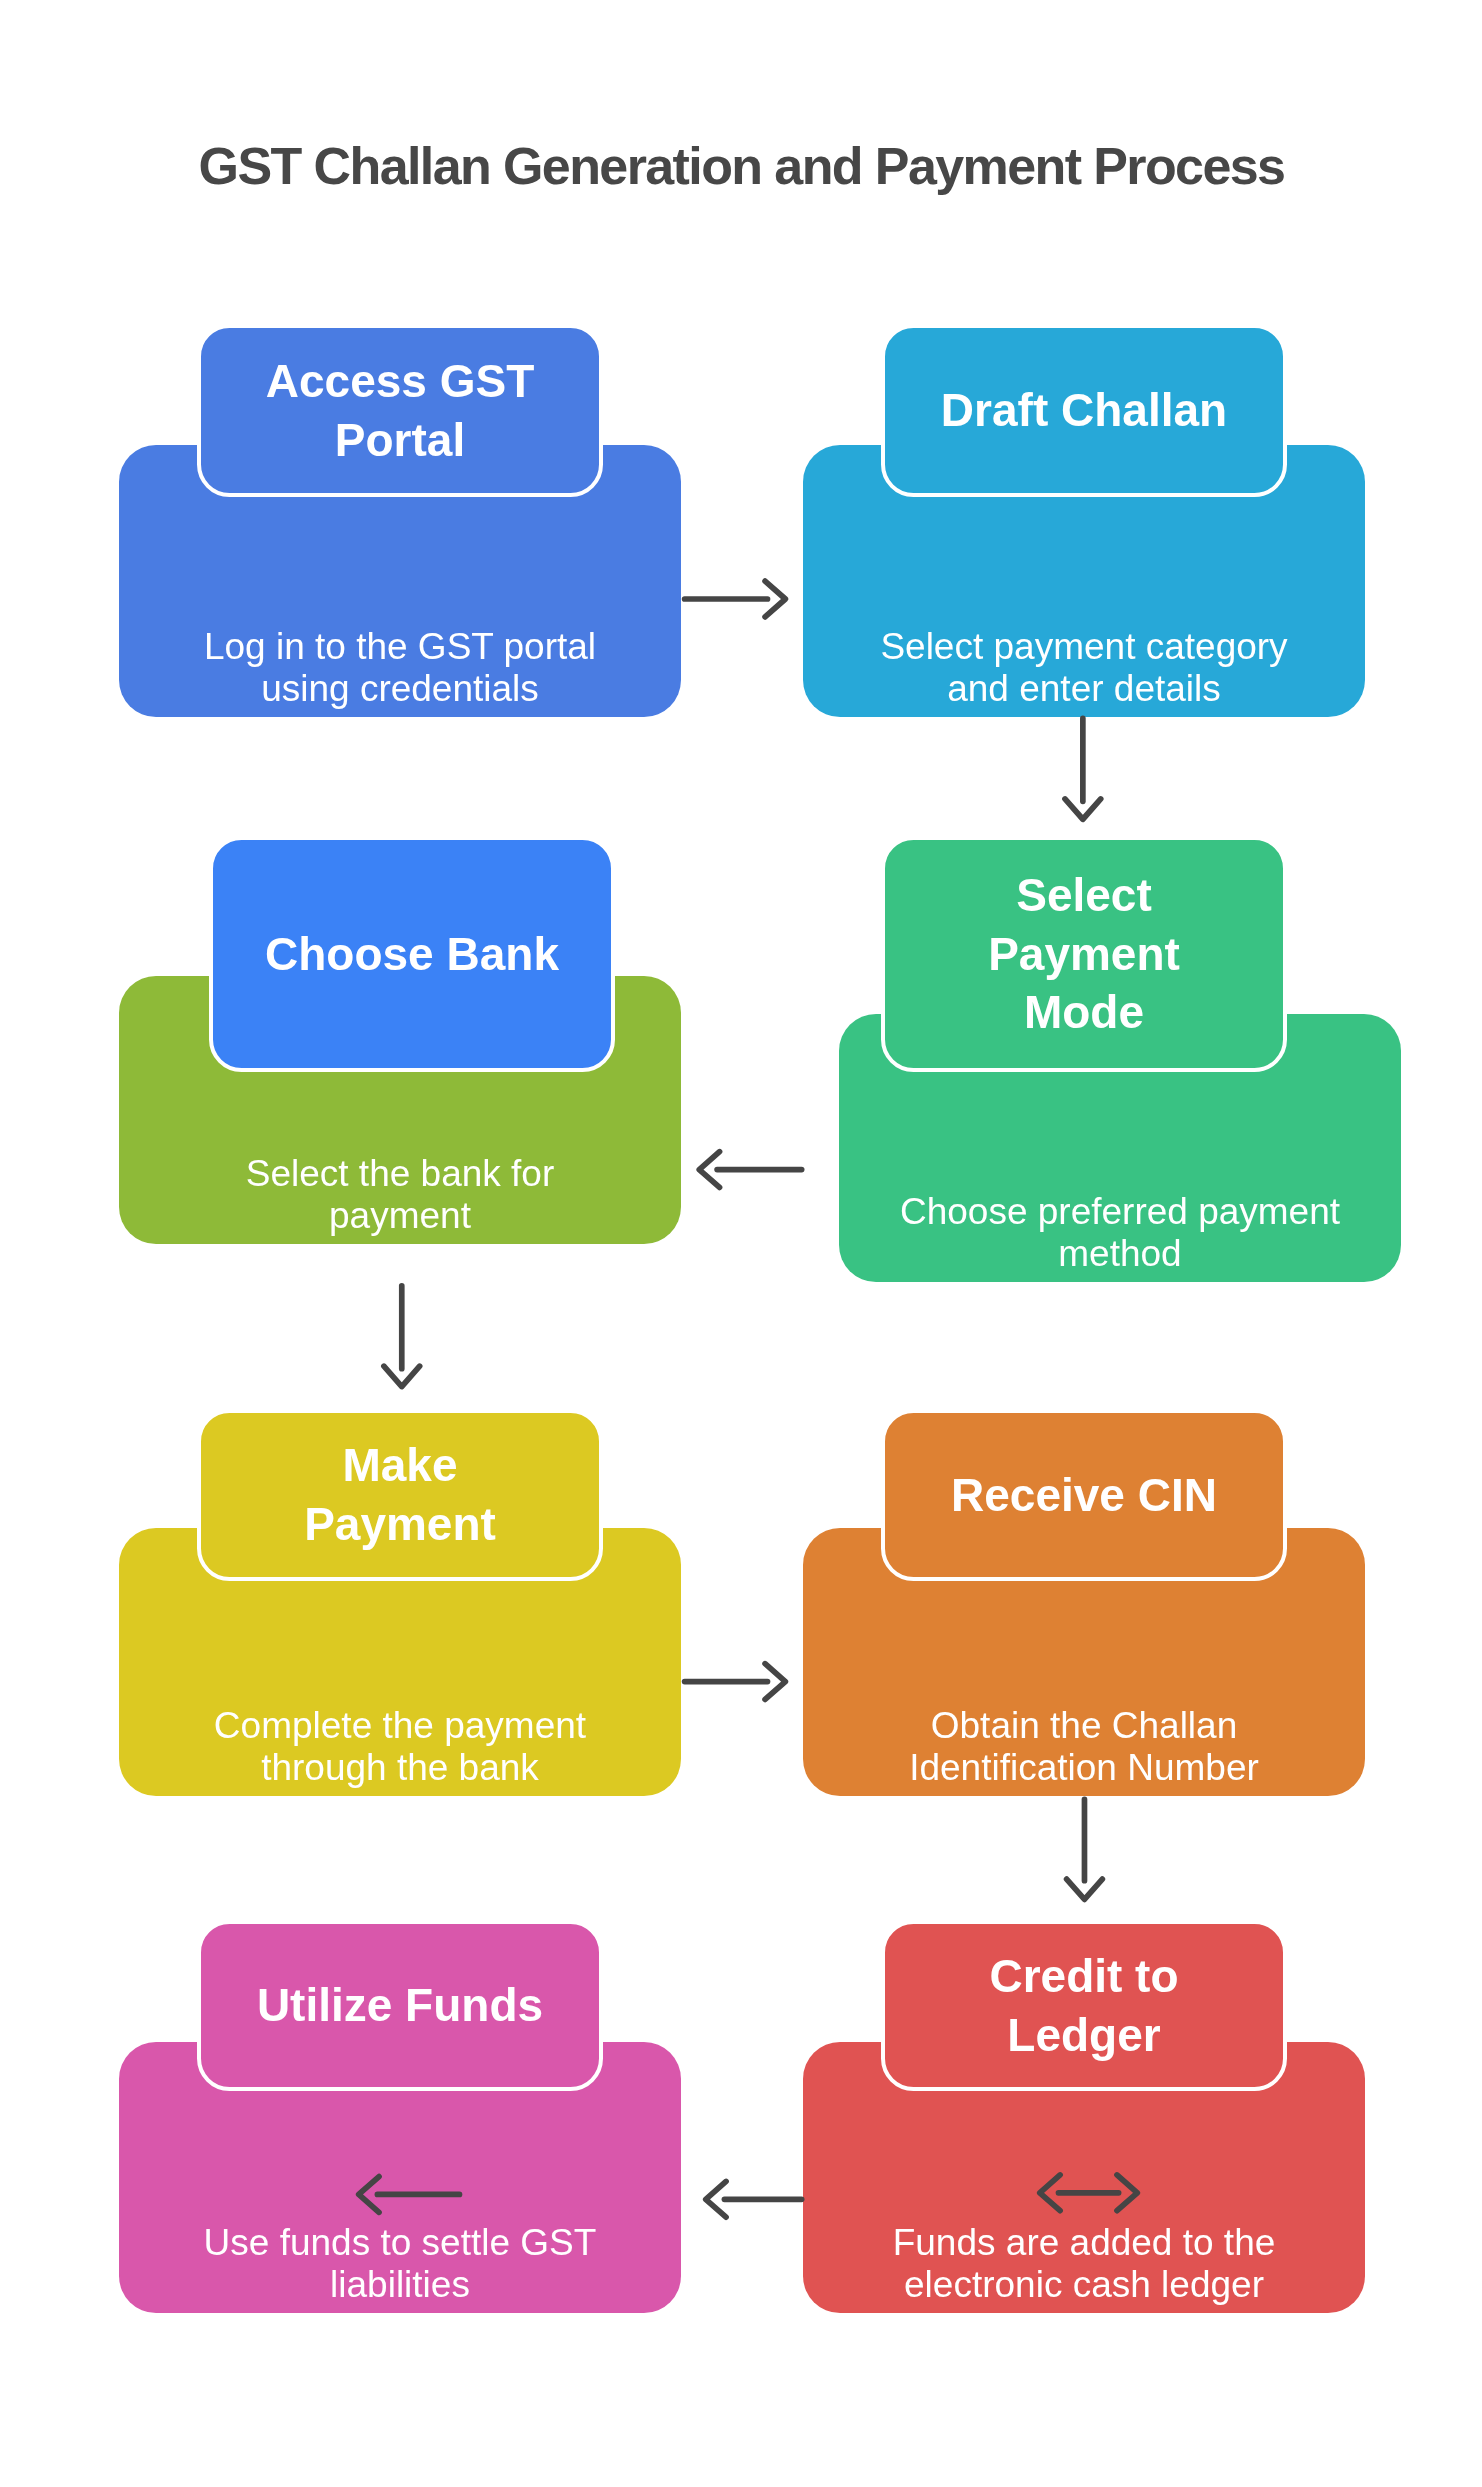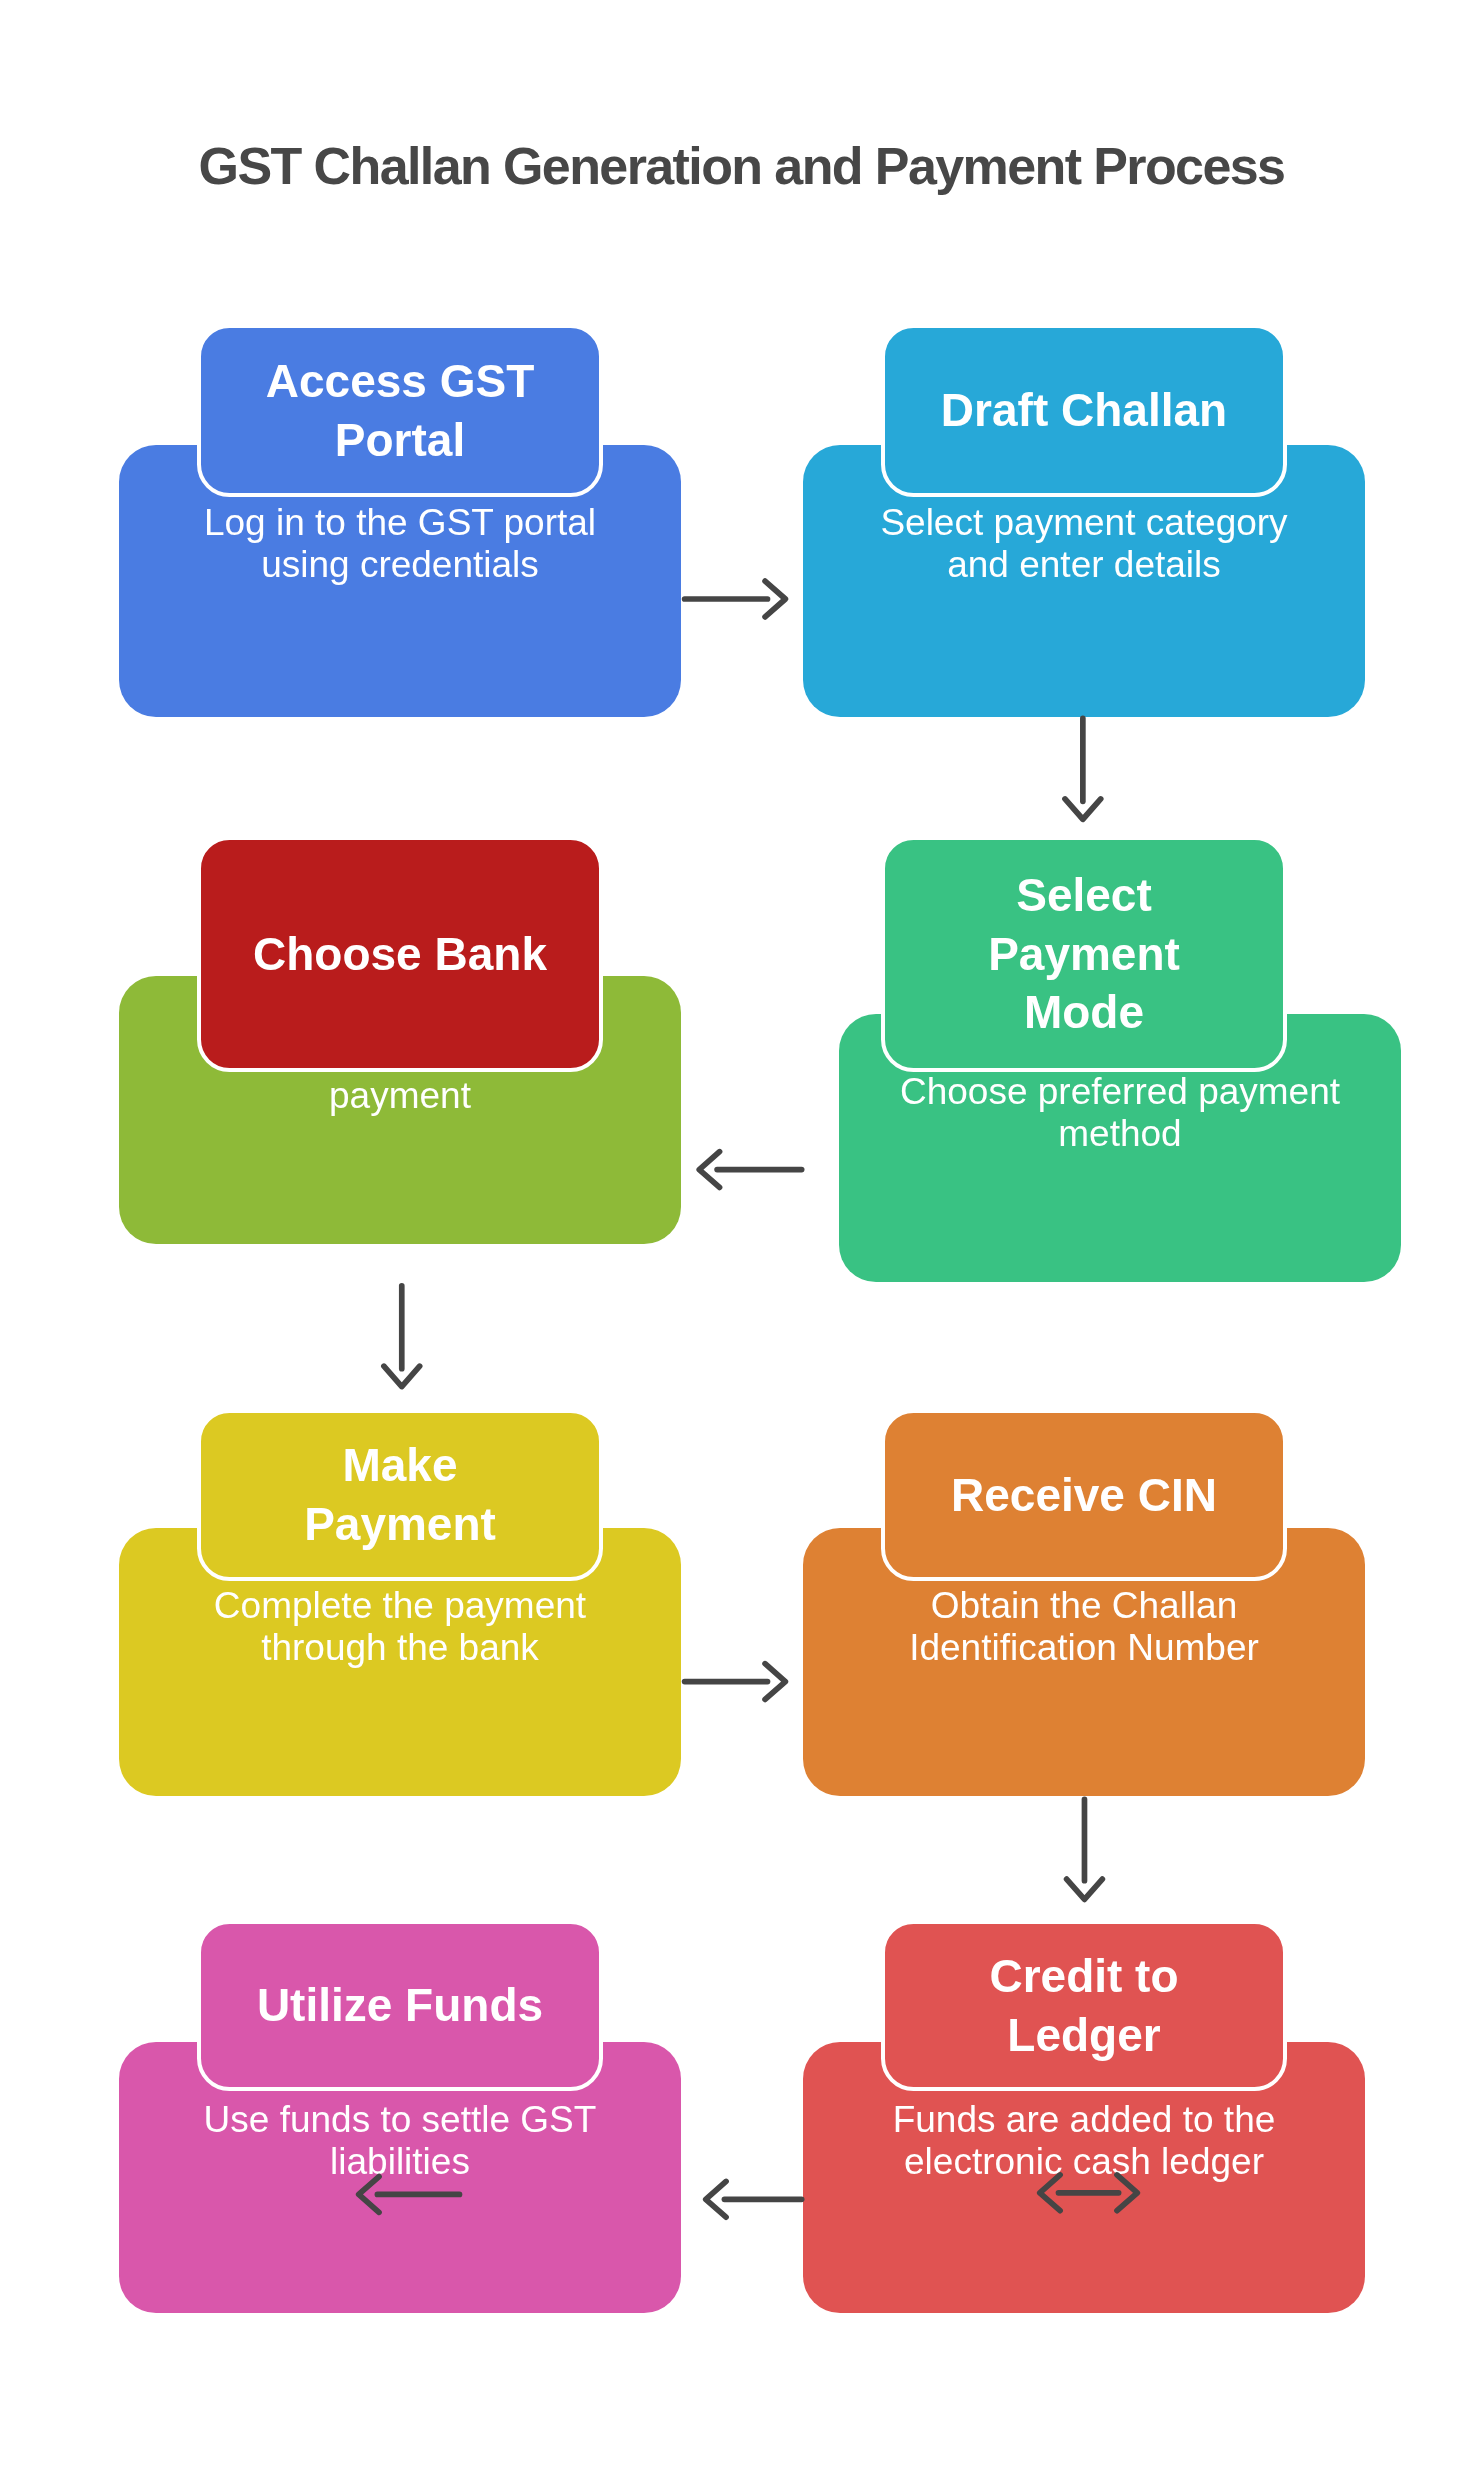--- a/index.html
+++ b/index.html
@@ -27,21 +27,21 @@
     font-weight: bold;
     letter-spacing: -1.6px;
     color: var(--title-color, #474747);
     white-space: nowrap;
   }
   .node-body {
     position: absolute;
     border-radius: 37px;
     box-sizing: border-box;
     display: flex;
-    align-items: flex-start;
+    align-items: flex-end;
     justify-content: center;
     padding: 57px 23px 6.5px 23px;
   }
   .node-body .desc {
     color: #ffffff;
     font-size: 37px;
     line-height: 1.14;
     text-align: center;
     white-space: pre-line;
   }
@@ -99,21 +99,21 @@
 and enter details</div>
   </div>
   <div class="node-header" style="left: 881px; top: 324px; width: 406px; height: 173px; background-color: rgb(39, 168, 216);">
     <div class="hlabel">Draft Challan</div>
   </div>
 
   <div class="node-body" style="left: 119px; top: 976px; width: 562px; height: 268px; background-color: rgb(142, 186, 56);">
     <div class="desc">Select the bank for
 payment</div>
   </div>
-  <div class="node-header" style="left: 197px; top: 836px; width: 406px; height: 236px; background-color: #b91c1c; justify-content: center;">
+  <div class="node-header" style="left: 209px; top: 836px; width: 406px; height: 236px; background-color: #3b82f6; justify-content: center;">
     <div class="hlabel">Choose Bank</div>
   </div>
 
   <div class="node-body" style="left: 803px; top: 1014px; width: 562px; height: 268px; background-color: rgb(57, 194, 131); margin-left: 36px;">
     <div class="desc">Choose preferred payment
 method</div>
   </div>
   <div class="node-header" style="left: 881px; top: 836px; width: 406px; height: 236px; background-color: rgb(57, 194, 131);">
     <div class="hlabel">Select
 Payment

